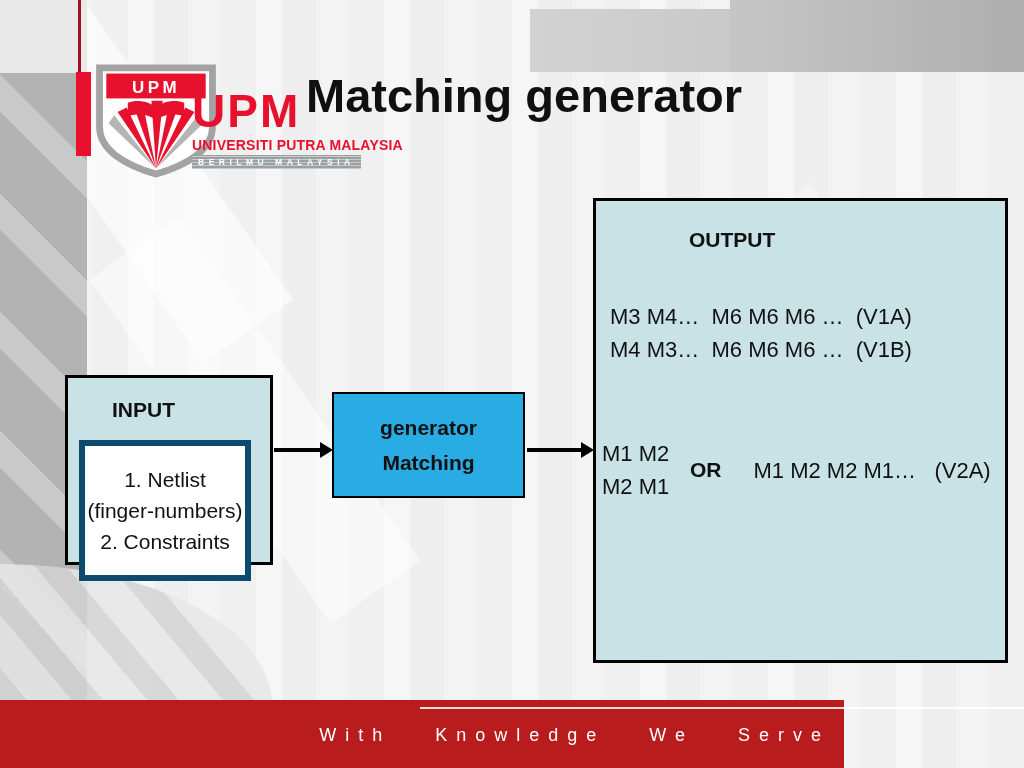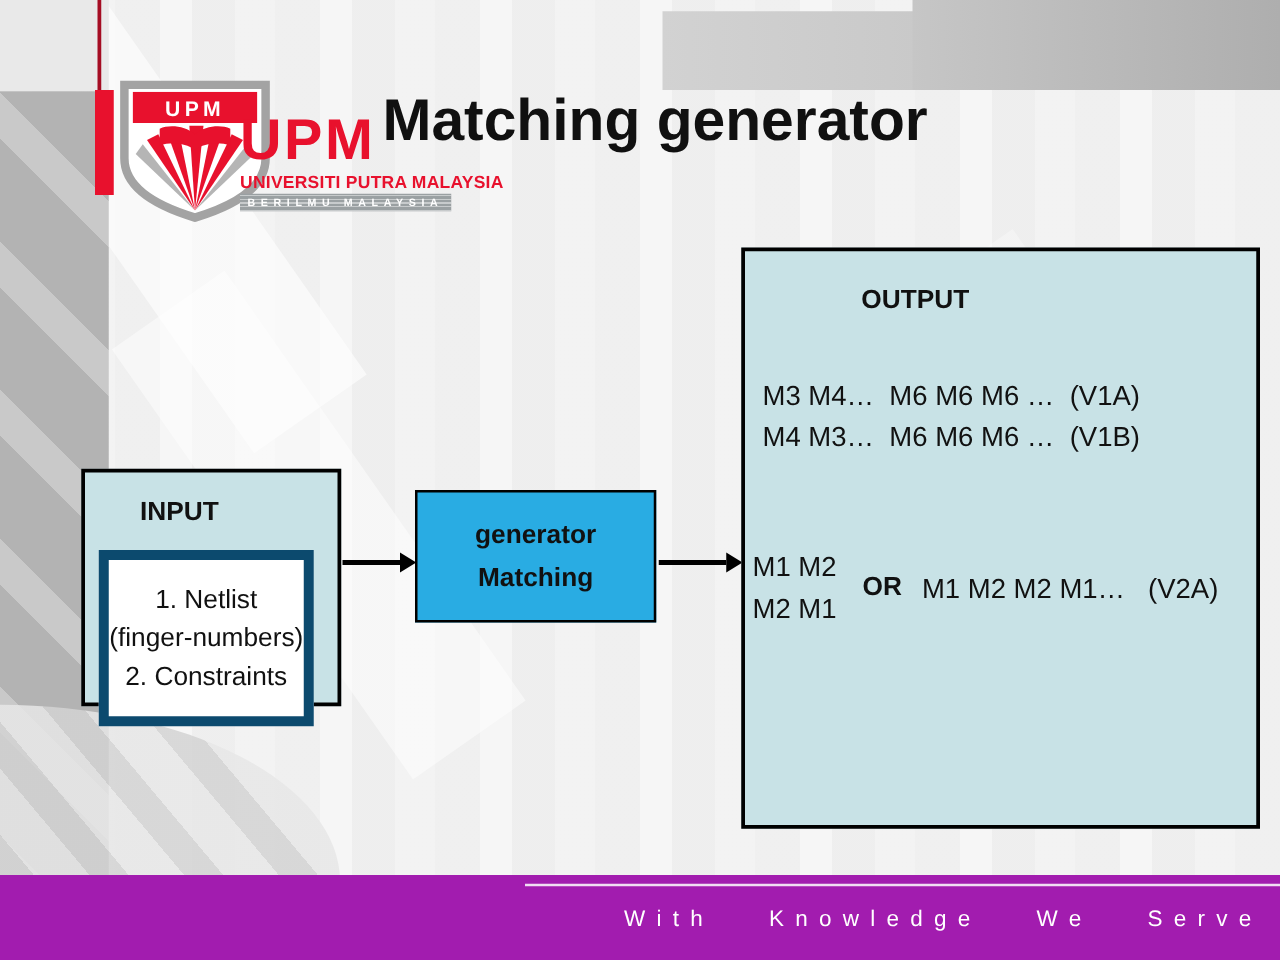--- a/index.html
+++ b/index.html
@@ -26,21 +26,21 @@
   
   .left-col-top{position:absolute;left:0;top:0;width:87px;height:73px;background:#e9e9e9;}
   .left-col{position:absolute;left:0;top:73px;width:87px;height:632px;
     background:repeating-linear-gradient(45deg,#c9c9c9 0 26px,#b3b3b3 26px 84px);}
   .left-fan{position:absolute;left:0;top:558px;width:272px;height:147px;
     background:repeating-linear-gradient(50deg,#d3d3d3 0 24px,#e7e7e7 24px 58px);
     clip-path:ellipse(100% 96% at 0% 100%);opacity:.85;}
   .red-hairline{position:absolute;left:78px;top:0;width:3px;height:74px;background:#a50d23;}
   .red-bar{position:absolute;left:76px;top:72px;width:15px;height:84px;background:#e8112d;}
   
-  .footer{position:absolute;left:0;top:700px;width:1024px;height:68px;background:#a21caf;}
+  .footer{position:absolute;left:0;top:700px;width:844px;height:68px;background:#b91c1c;}
   .footer-highlight{position:absolute;left:420px;top:7px;width:604px;height:2px;
     background:rgba(255,255,255,.85);}
   .footer-slogan{position:absolute;right:14px;top:25px;color:#ffffff;font-size:18px;
     letter-spacing:9px;word-spacing:30px;white-space:nowrap;}
   
   .title{position:absolute;left:306px;top:68px;font-size:47px;font-weight:bold;
     color:#101010;white-space:nowrap;}
   .shield{position:absolute;left:95px;top:64px;width:122px;height:114px;}
   .logotype{position:absolute;left:192px;top:88px;width:120px;}
   .logotype .acronym{font-size:46px;line-height:46px;font-weight:bold;color:#e8112d;
@@ -48,34 +48,34 @@
   .logotype .uni{font-size:14px;font-weight:bold;color:#e8112d;margin-top:3px;
     white-space:nowrap;letter-spacing:.2px;}
   .logotype .motto{margin-top:2px;width:fit-content;padding:2px 6px;
     background:repeating-linear-gradient(0deg,rgba(255,255,255,.45) 0 1px,transparent 1px 3px),#9aa0a2;
     color:#fff;font-size:8.5px;font-weight:bold;letter-spacing:4.5px;white-space:nowrap;}
   
   .box{position:absolute;box-sizing:border-box;background:#c8e2e6;border:3px solid #000;}
   .input-box{left:65px;top:375px;width:208px;height:190px;}
   .input-label{position:absolute;left:44px;top:20px;font-size:21px;font-weight:bold;}
   .input-inner{position:absolute;left:11px;top:62px;width:172px;height:141px;
-    background:#fff;border:8px solid #0c4a6e;box-sizing:border-box;
+    background:#fff;border:6px solid #0c4a6e;box-sizing:border-box;
     display:flex;flex-direction:column;justify-content:center;align-items:center;}
   .input-inner span{font-size:21px;line-height:31px;white-space:nowrap;}
   .process-box{left:332px;top:392px;width:193px;height:106px;background:#29ace3;
     border-width:2.5px;display:flex;flex-direction:column;justify-content:center;
     align-items:center;}
   .process-box span{font-size:21px;font-weight:bold;line-height:35px;}
   .output-box{left:593px;top:198px;width:415px;height:465px;}
   .output-label{position:absolute;left:93px;top:27px;font-size:21px;font-weight:bold;}
   .orow{font-size:22px;line-height:33px;white-space:pre;}
   .ogroup1{position:absolute;left:14px;top:99px;}
   .ogroup2{position:absolute;left:6px;top:236px;display:flex;align-items:center;}
   .ogroup2 .colL{min-width:70px;}
-  .ogroup2 .op{font-size:21px;font-weight:bold;margin:0 16px 0 18px;}
+  .ogroup2 .op{font-size:21px;font-weight:bold;margin:0 32px 0 18px;}
   .ogroup3{position:absolute;left:14px;top:370px;}
   .ogroup3 .orow{line-height:34px;}
   
   .arrow-line{position:absolute;height:4px;background:#000;}
   .arrow-head{position:absolute;width:0;height:0;border-top:8px solid transparent;
     border-bottom:8px solid transparent;border-left:13px solid #000;}
   .a1-line{left:274px;top:448px;width:46px;}
   .a1-head{left:320px;top:442px;}
   .a2-line{left:527px;top:448px;width:54px;}
   .a2-head{left:581px;top:442px;}

